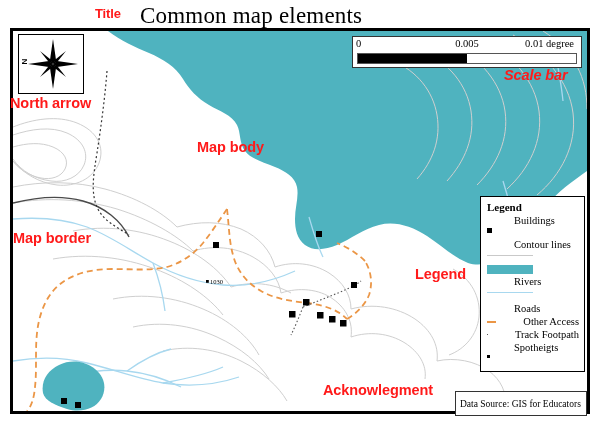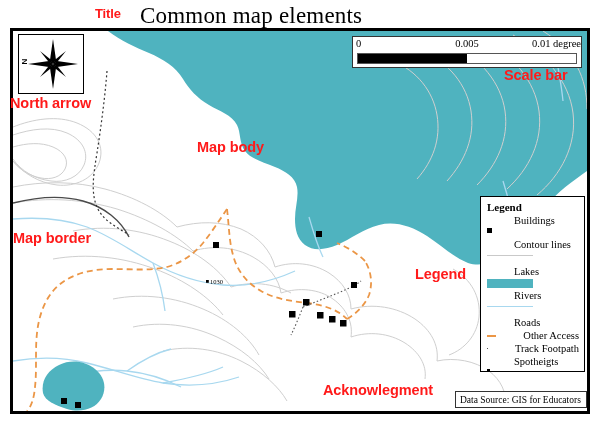--- a/index.html
+++ b/index.html
@@ -34,21 +34,21 @@
         transform:rotate(-90deg);transform-origin:center;color:#000;}
 
   
   .scalebar{position:absolute;left:352px;top:36px;width:230px;height:32px;
             border:1.5px solid #333;background:#fff;z-index:30;box-sizing:border-box;}
   .sb-labels{position:relative;height:14px;}
   .sb-lab{position:absolute;top:1px;font-family:"Liberation Serif",serif;
           font-size:10.5px;color:#000;white-space:nowrap;}
   .sb-l0{left:3px;}
   .sb-l1{left:50%;transform:translateX(-50%);}
-  .sb-l2{right:0;}
+  .sb-l2{right:7px;}
   .sb-track{position:absolute;left:4px;right:4px;top:16px;height:11px;
             border:1px solid #555;background:#fff;box-sizing:border-box;}
   .sb-fill{position:absolute;left:0;top:0;height:100%;width:50%;background:#000;}
 
   
   .legend{position:absolute;left:480px;top:196px;width:105px;height:176px;
           border:1.2px solid #000;background:#fff;z-index:30;box-sizing:border-box;
           padding:4px 5px 0 6px;font-family:"Liberation Serif",serif;color:#000;}
   .lg-title{font-size:11px;font-weight:bold;line-height:13px;}
   .lg-label{font-size:10.5px;line-height:13px;white-space:nowrap;margin-left:27px;}
@@ -56,21 +56,21 @@
   .sym-building{width:5px;height:5px;background:#000;}
   .sym-contour{width:46px;height:0;border-top:1.4px solid #c9c9c9;margin-top:4px;}
   .sym-lake{width:46px;height:9px;background:#4fb3bf;}
   .sym-river{width:46px;height:0;border-top:1.4px solid #a8d8ef;margin-top:4px;}
   .lg-row{display:flex;align-items:center;gap:0;height:13px;}
   .sym-road{width:40px;height:0;border-top:2px dashed #eb9646;}
   .sym-track{width:40px;height:0;border-top:1.4px dotted #555;}
   .sym-spot{width:2.5px;height:2.5px;background:#000;}
 
   
-  .datasource{position:absolute;left:455px;top:391px;width:132px;height:17px;
+  .datasource{position:absolute;left:455px;top:391px;width:132px;height:25px;
               border:1.2px solid #333;background:#fff;z-index:30;
               font-family:"Liberation Serif",serif;font-size:9.5px;color:#000;
               display:flex;align-items:center;padding-left:4px;box-sizing:border-box;
               white-space:nowrap;}
 </style>
 </head>
 <body>
 
 <div id="page">
 
@@ -215,21 +215,20 @@
     <div class="lg-label">Buildings</div>
     <div class="sym">
         <div class="sym-building"></div>
       </div>
 
     <div class="lg-label">Contour lines</div>
     <div class="sym">
         <div class="sym-contour"></div>
       </div>
 
-    <div class="lg-label">Lakes</div>
     <div class="sym">
         <div class="sym-lake"></div>
       </div>
 
     <div class="lg-label">Rivers</div>
     <div class="sym">
         <div class="sym-river"></div>
       </div>
 
     <div class="lg-label">Roads</div>
@@ -248,18 +247,18 @@
         <div class="sym-spot"></div>
       </div>
   </div>
 
   <div class="datasource">Data Source: GIS for Educators</div>
 
   <div id="anno-layer">
       <div class="anno small" style="left: 95px; top: 6px; color: rgb(255, 26, 26);">Title</div>
       <div class="anno" style="left: 10px; top: 95px; color: rgb(255, 26, 26);">North arrow</div>
       <div class="anno" style="left: 197px; top: 139px; color: rgb(255, 26, 26); text-align: right;">Map body</div>
-      <div class="anno" style="left: 504px; top: 67px; color: rgb(255, 26, 26);">Scale bar</div>
+      <div class="anno" style="left: 504px; top: 67px; color: rgb(255, 26, 26); font-style: italic;">Scale bar</div>
       <div class="anno" style="left: 13px; top: 230px; color: rgb(255, 26, 26);">Map border</div>
       <div class="anno" style="left: 415px; top: 266px; color: rgb(255, 26, 26);">Legend</div>
       <div class="anno" style="left: 323px; top: 382px; color: rgb(255, 26, 26);">Acknowlegment</div>
     </div>
 </div>
 
 </body></html>

